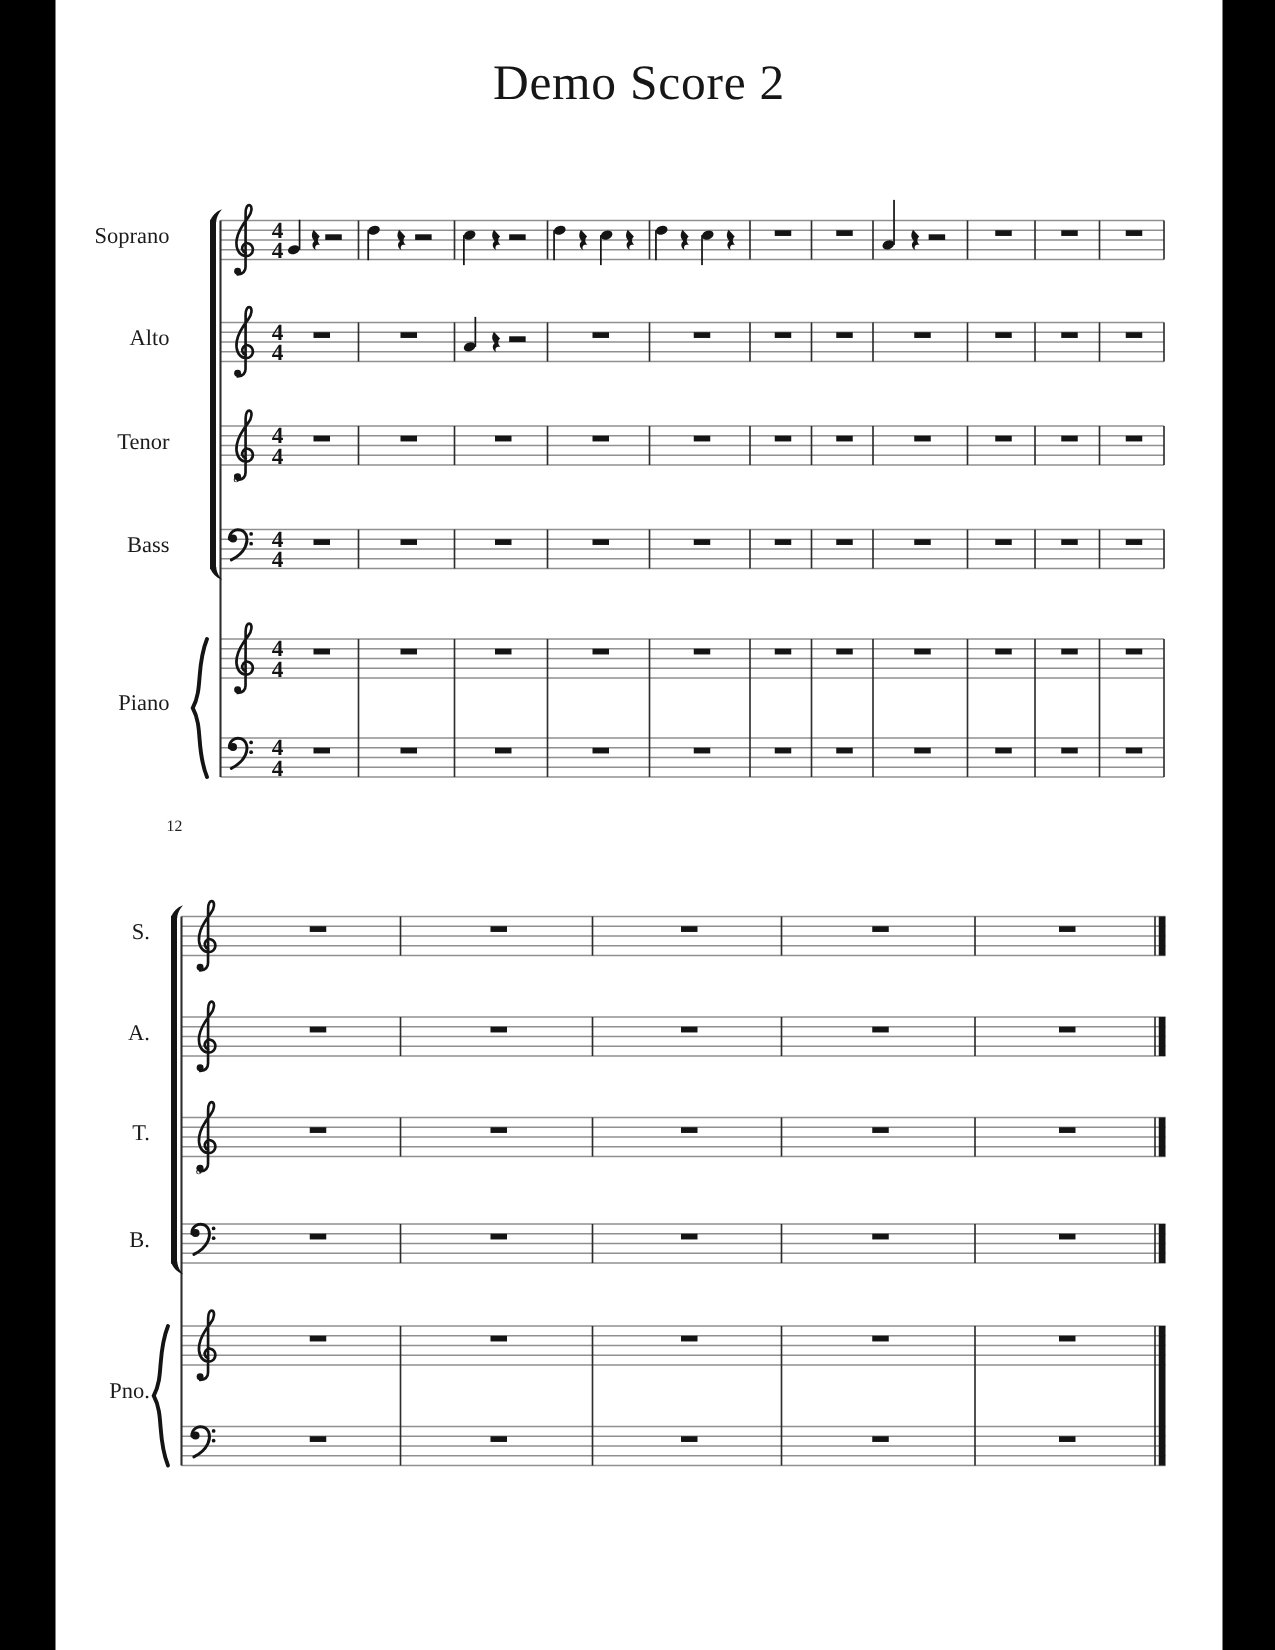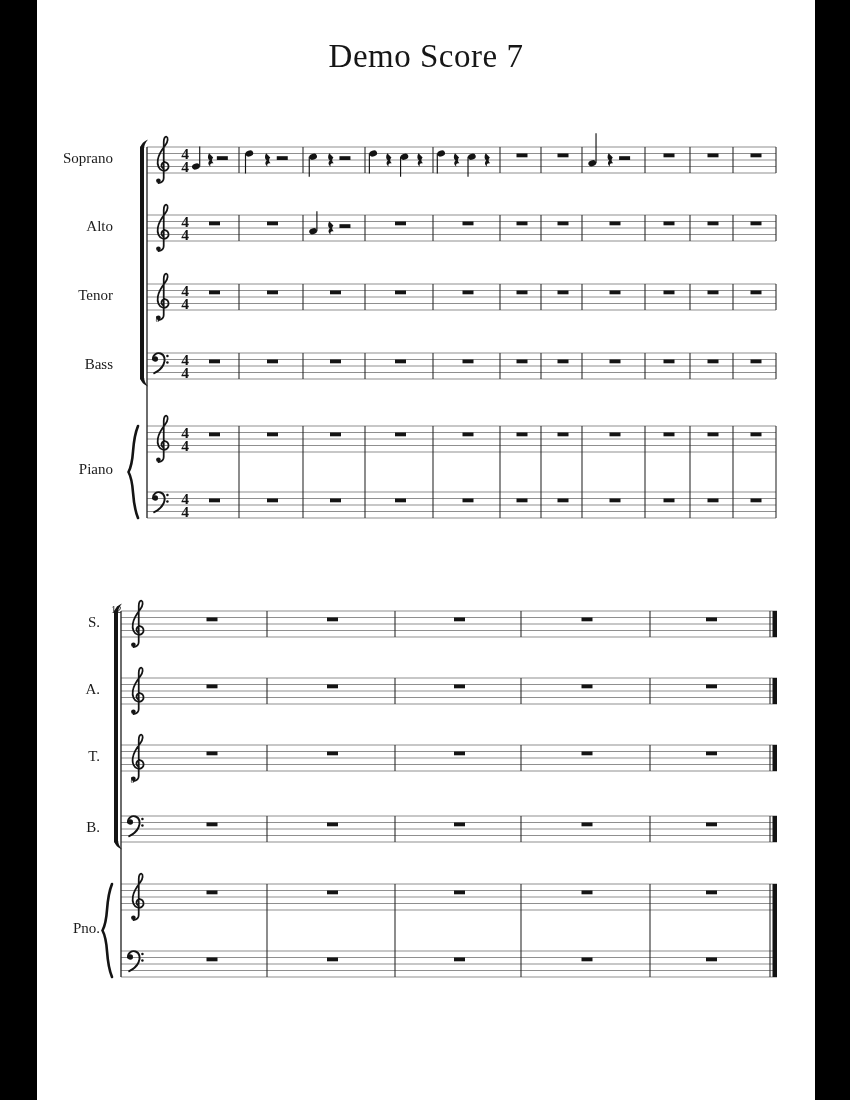--- a/index.html
+++ b/index.html
@@ -10,22 +10,22 @@
   .title{position:absolute;text-align:center;font-size:33px;color:#161616;letter-spacing:.5px;}
   .inst-label{position:absolute;text-align:right;color:#1b1b1b;white-space:nowrap;}
   .mnum{position:absolute;font-size:10.5px;color:#222;}
   svg{position:absolute;left:0;top:0;}
 </style>
 </head>
 <body style="background: rgb(0, 0, 0);">
 
 <div id="stage">
   <div class="paper" id="paper" style="left: 37px; width: 778px; background: rgb(255, 255, 255);"></div>
-  <div class="title" id="title" style="left: 37px; width: 778px; top: 38px;">Demo Score 7</div>
-  <div class="mnum" id="mnum" style="left: 111px; top: 604px;">12</div>
+  <div class="title" id="title" style="left: 37px; width: 778px; top: 38px;">Demo Score 2</div>
+  <div class="mnum" id="mnum" style="left: 111px; top: 546px;">12</div>
   <svg id="score" width="850" height="1100" viewBox="0 0 850 1100">
       <line x1="147" y1="147" x2="776" y2="147" stroke-width="1" stroke="#8f8f8f"></line>
       <line x1="147" y1="153.5" x2="776" y2="153.5" stroke-width="1" stroke="#8f8f8f"></line>
       <line x1="147" y1="160" x2="776" y2="160" stroke-width="1" stroke="#8f8f8f"></line>
       <line x1="147" y1="166.5" x2="776" y2="166.5" stroke-width="1" stroke="#8f8f8f"></line>
       <line x1="147" y1="173" x2="776" y2="173" stroke-width="1" stroke="#8f8f8f"></line>
       <line x1="147" y1="215" x2="776" y2="215" stroke-width="1" stroke="#8f8f8f"></line>
       <line x1="147" y1="221.5" x2="776" y2="221.5" stroke-width="1" stroke="#8f8f8f"></line>
       <line x1="147" y1="228" x2="776" y2="228" stroke-width="1" stroke="#8f8f8f"></line>
       <line x1="147" y1="234.5" x2="776" y2="234.5" stroke-width="1" stroke="#8f8f8f"></line>

